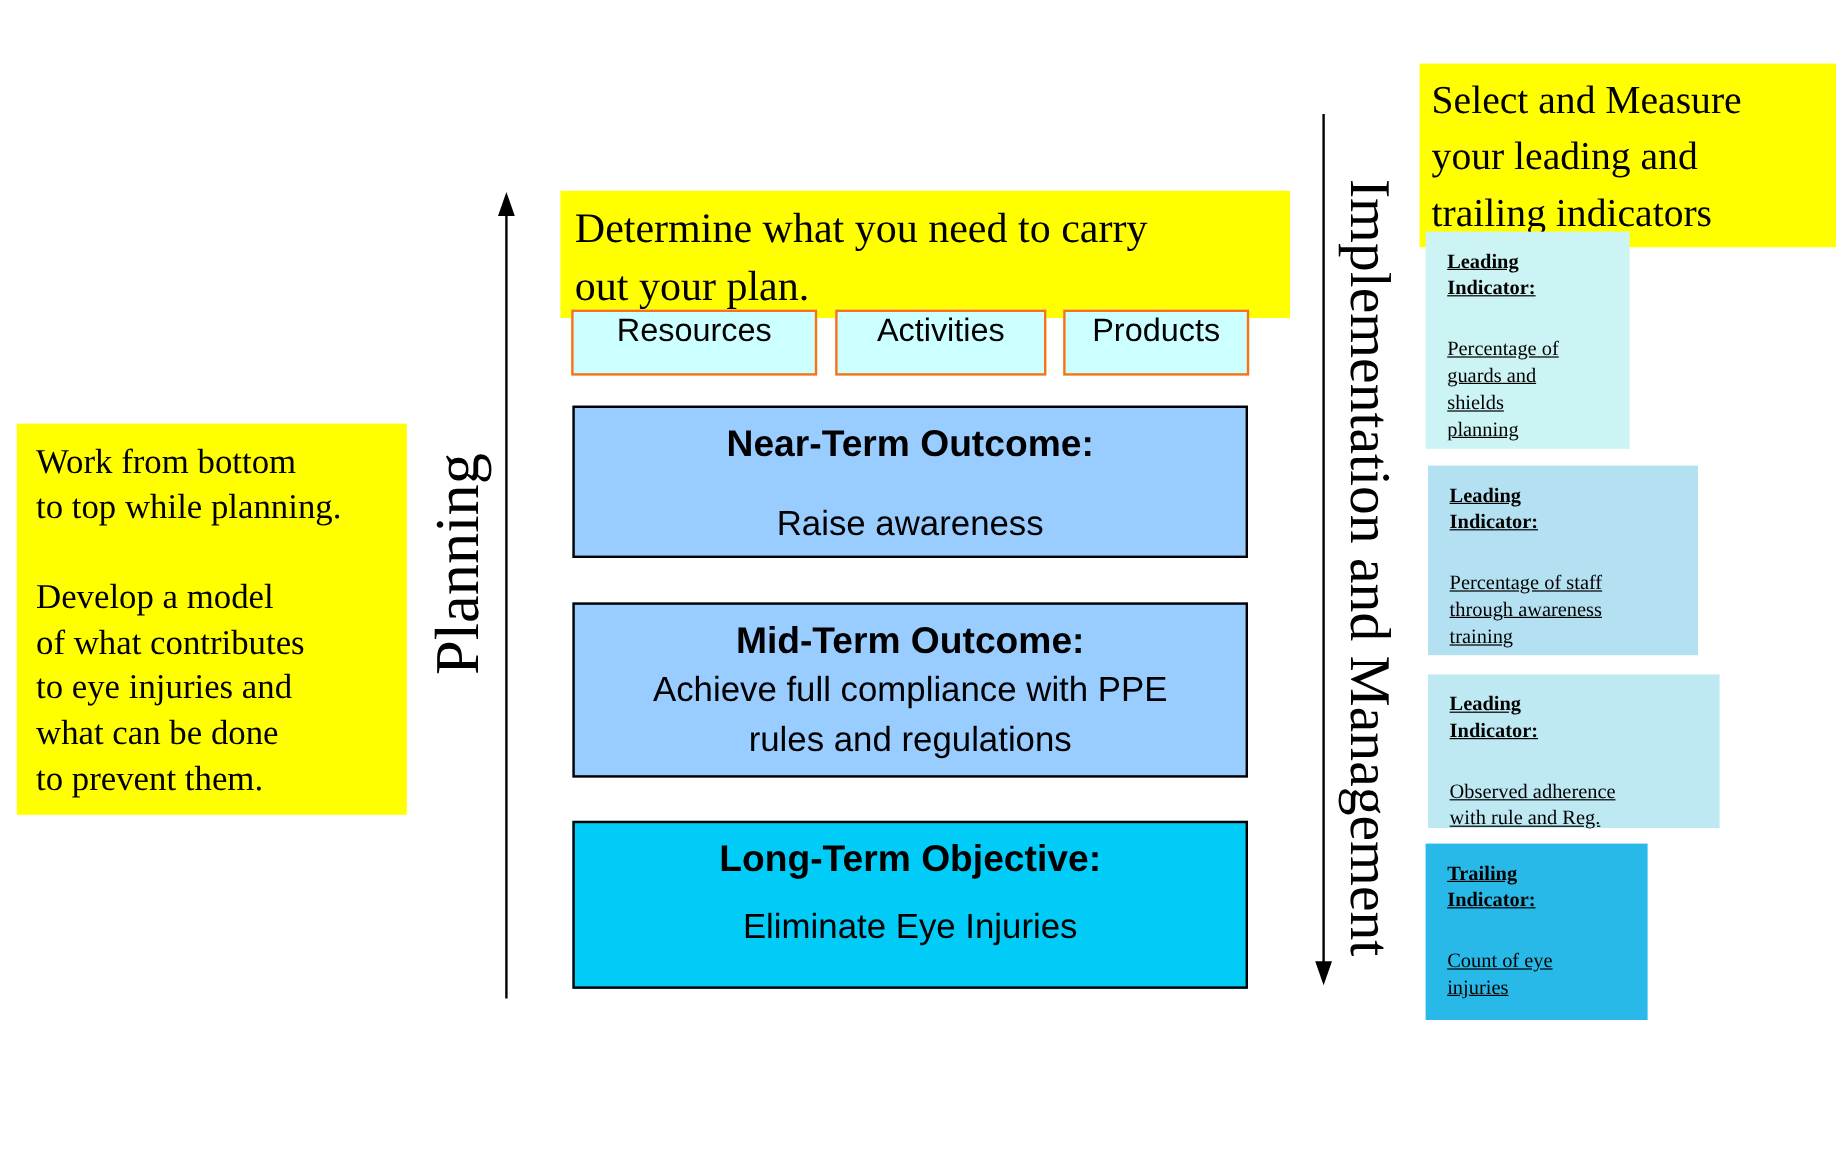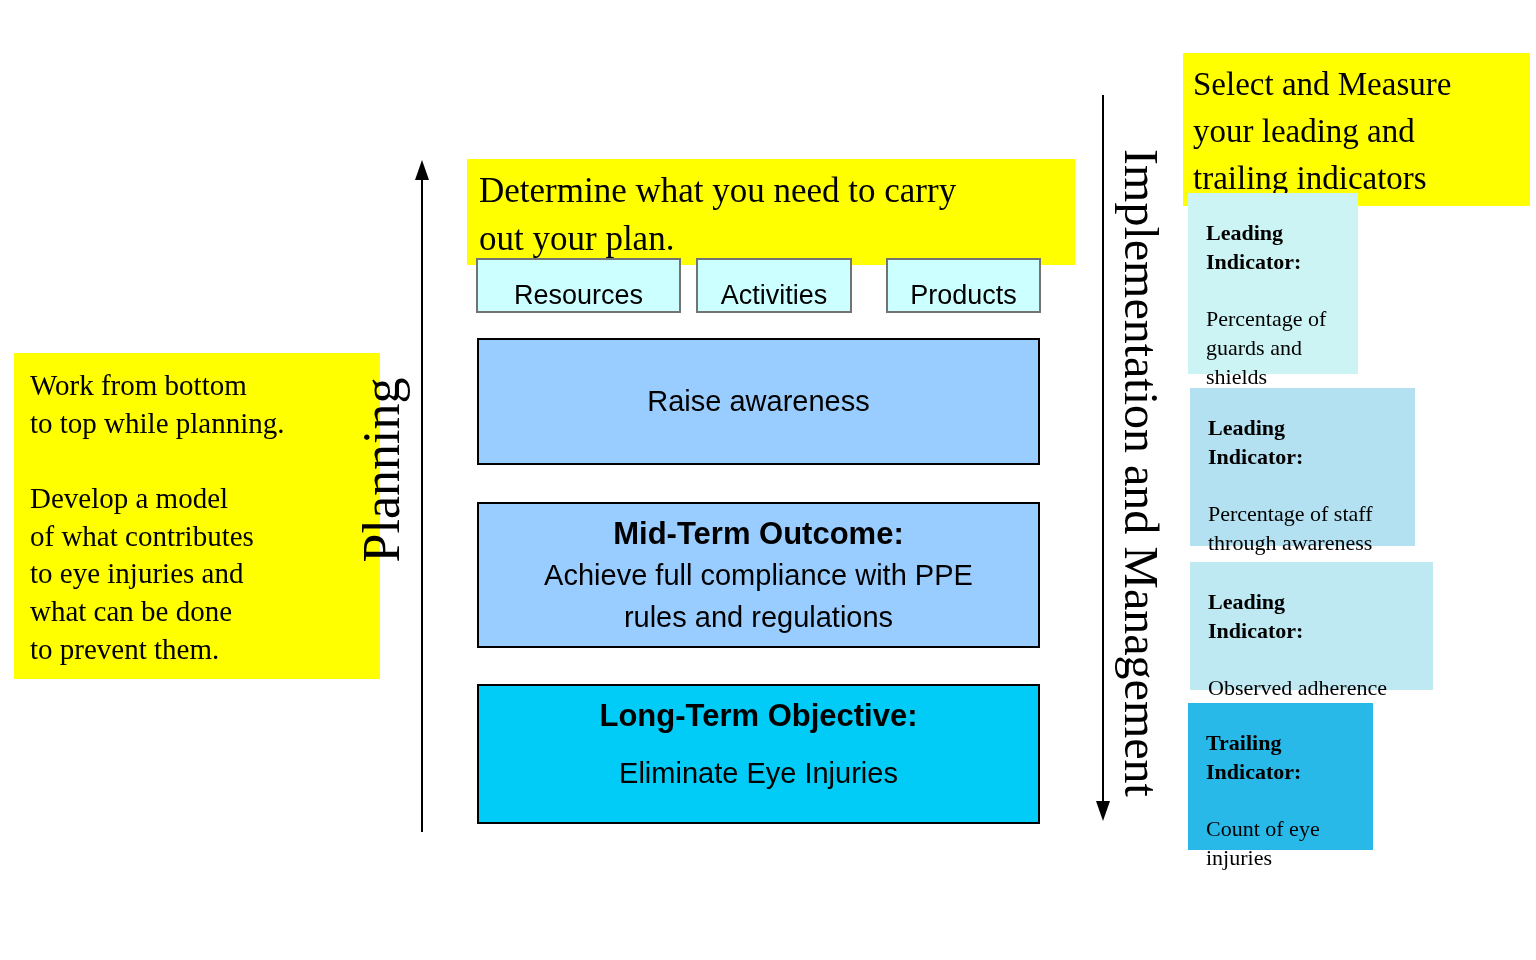--- a/index.html
+++ b/index.html
@@ -3,53 +3,53 @@
 <meta charset="utf-8">
 <style>
   html,body{margin:0;padding:0;background:#fff;}
   .canvas{position:relative;width:1536px;height:960px;background:#ffffff;overflow:hidden;
           font-family:"Liberation Serif", serif;color:#000;}
   .abs{position:absolute;box-sizing:border-box;}
   .preline{white-space:pre-line;margin-top:28px;}
 
   
   .note{background:#FFFF00;}
-  .note-left{left:14px;top:325px;width:366px;height:326px;padding:14px 6px 0 16px;
+  .note-left{left:14px;top:325px;width:325px;height:326px;padding:14px 6px 0 16px;
              font-size:29px;line-height:1.30;}
   .note-top{left:467px;top:131px;width:608px;height:106px;padding:8px 6px 0 12px;
             font-size:35px;line-height:1.38;}
   .note-right{left:1183px;top:25px;width:347px;height:153px;padding:8px 4px 0 10px;
               font-size:33px;line-height:1.42;}
 
   
   .axis-planning{left:251px;top:420px;width:260px;height:100px;display:flex;align-items:center;
                  justify-content:center;font-size:52px;transform:rotate(-90deg);}
   .axis-impl{left:722px;top:433px;width:840px;height:80px;display:flex;align-items:center;
              justify-content:center;font-size:48px;transform:rotate(90deg);}
 
   
   .sans{font-family:"Liberation Sans", sans-serif;}
-  .iobox{background:#CCFFFF;border:2px solid #737373;display:flex;align-items:flex-end;
+  .iobox{background:#CCFFFF;border:2px solid #f97316;display:flex;align-items:flex-start;
          justify-content:center;font-size:27px;top:258px;height:55px;}
   .io-0{left:476px;width:205px;}
-  .io-1{left:696px;width:156px;}
+  .io-1{left:696px;width:176px;}
   .io-2{left:886px;width:155px;}
 
   .stage{left:477px;width:563px;border:2px solid #000;text-align:center;padding-top:12px;}
   .stage .title{font-weight:bold;font-size:31px;}
   .stage .body{font-size:29px;line-height:1.45;}
   .stage-0{top:338px;height:127px;background:#99CCFF;}
   .stage-0 .body{}
   .stage-1{top:502px;height:146px;background:#99CCFF;}
   .stage-1 .body{margin-top:2px;}
   .stage-2{top:684px;height:140px;background:#00CCF7;}
   .stage-2 .body{margin-top:18px;}
 
   
-  .card{padding:25px 4px 0 18px;font-size:22px;line-height:1.32;}
+  .card{padding:14px 4px 0 18px;font-size:17px;line-height:1.32;text-decoration:underline;}
   .card .hd{font-weight:bold;}
   .card-0{left:1188px;top:193px;width:170px;height:181px;background:#CDF4F4;}
   .card-1{left:1190px;top:388px;width:225px;height:158px;background:#B3E1F1;}
   .card-2{left:1190px;top:562px;width:243px;height:128px;background:#BEE9F2;}
   .card-3{left:1188px;top:703px;width:185px;height:147px;background:#29B9E8;}
 
   svg{display:block;}
 </style>
 </head>
 <body>
@@ -79,20 +79,21 @@
     <span>Resources</span>
   </div>
   <div class="abs sans iobox io-1">
     <span>Activities</span>
   </div>
   <div class="abs sans iobox io-2">
     <span>Products</span>
   </div>
 
   <div class="abs sans stage stage-0">
+    <div class="title">Near-Term Outcome:</div>
     <div class="body preline">Raise awareness</div>
   </div>
 
   <div class="abs sans stage stage-1">
     <div class="title">Mid-Term Outcome:</div>
     <div class="body preline">Achieve full compliance with PPE
 rules and regulations</div>
   </div>
 
   <div class="abs sans stage stage-2">

